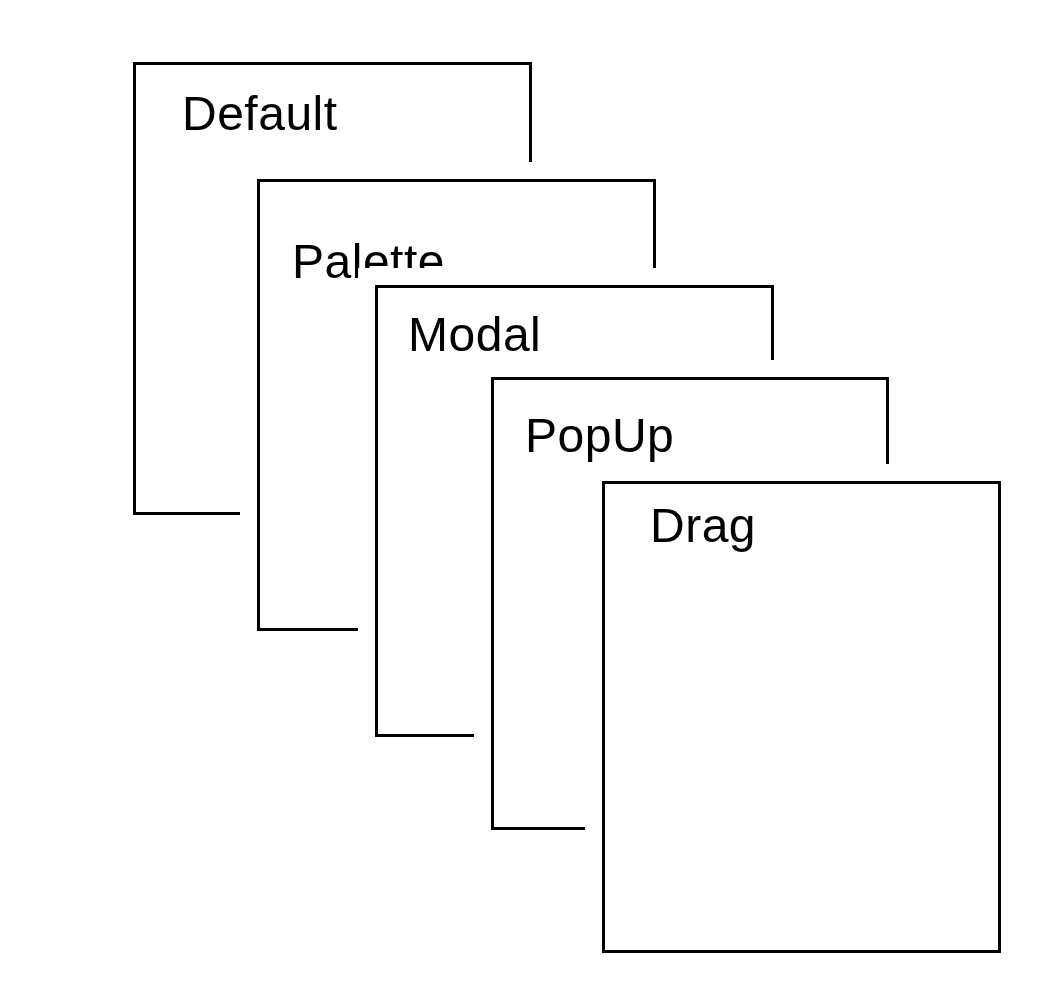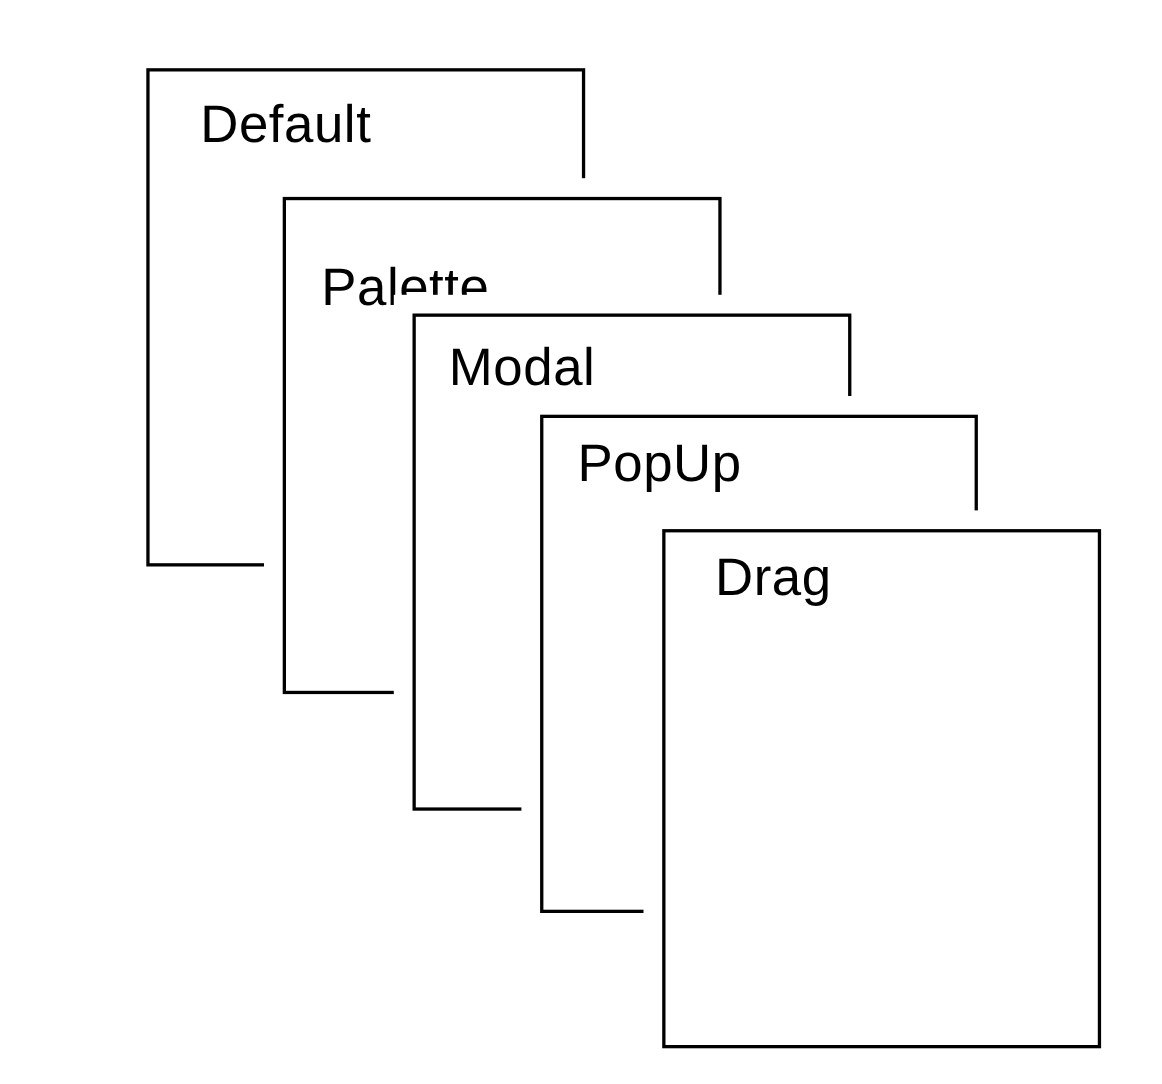--- a/index.html
+++ b/index.html
@@ -34,21 +34,21 @@
   
   .w0 { left: 133px; top:  62px; width: 399px; height: 453px; }
   .w1 { left: 257px; top: 179px; width: 399px; height: 452px; }
   .w2 { left: 375px; top: 285px; width: 399px; height: 452px; }
   .w3 { left: 491px; top: 377px; width: 398px; height: 453px; }
   .w4 { left: 602px; top: 481px; width: 399px; height: 472px; }
   
   .w0 .label { left: 46px; top: 25px; }
   .w1 .label { left: 32px; top: 24px; margin-top: 32px; }
   .w2 .label { left: 30px; top: 23px; }
-  .w3 .label { left: 31px; top: 18px; }
+  .w3 .label { left: 31px; top: 32px; }
   .w4 .label { left: 45px; top: 18px; }
 </style>
 </head>
 <body>
 
 <div class="canvas">
 
   <div class="win w0">
     <span class="label">Default</span>
   </div>

